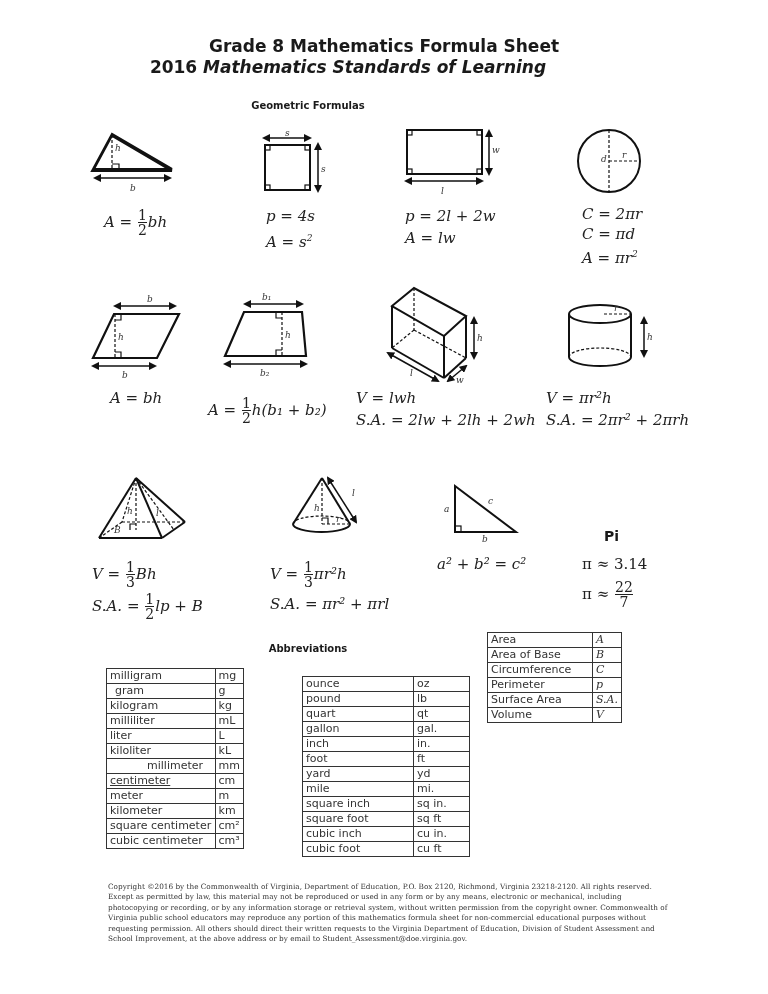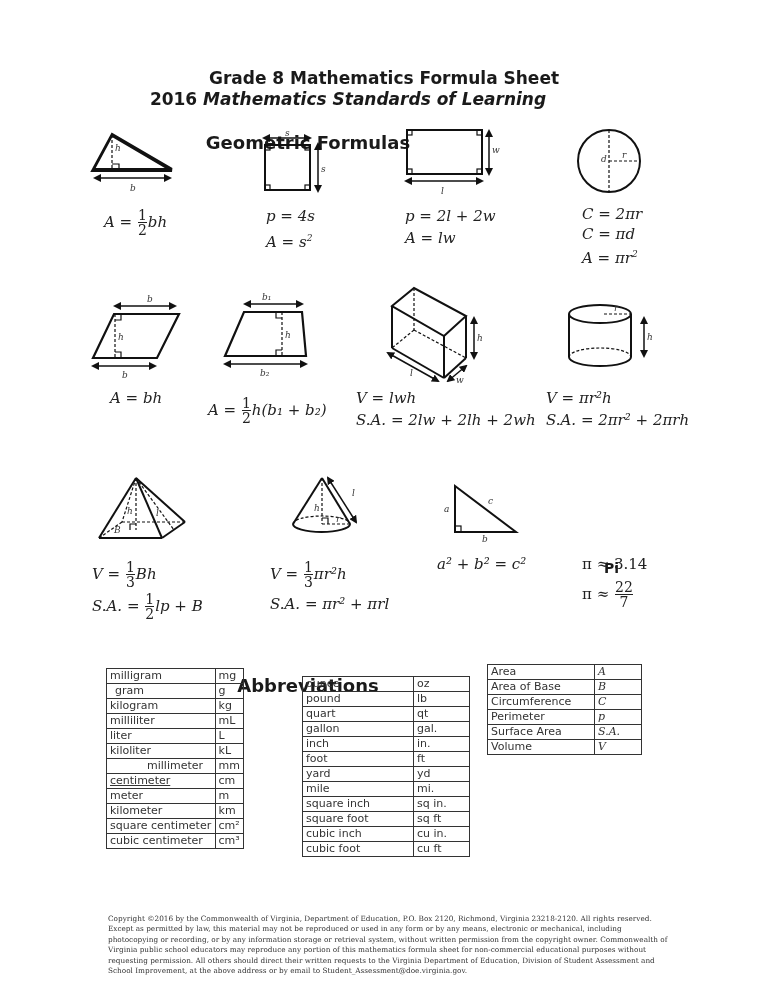--- a/index.html
+++ b/index.html
@@ -1,21 +1,21 @@
 <!DOCTYPE html>
 <html><head>
 <meta charset="utf-8">
 <style>
   html, body { margin:0; padding:0; background:#ffffff; }
   body { width:768px; height:994px; position:relative; overflow:hidden; font-family:"DejaVu Sans", sans-serif; color:#1a1a1a; }
-  .abs { position:absolute;margin-top:32px; }
+  .abs { position:absolute; }
   .title1 { left:0; width:768px; top:36px; text-align:center; font-weight:bold; font-size:17px; }
   .title2 { left:0; width:696px; top:57px; text-align:center; font-weight:bold; font-size:17px; }
   .title2 i { font-style:italic; }
-  .section { left:0; width:616px; text-align:center; font-weight:bold; font-size:18px; }
+  .section { left:0; width:616px; text-align:center; font-weight:bold; font-size:10px; }
   svg.fig { position:absolute; overflow:visible; }
   svg.fig text { font-family:"DejaVu Serif", serif; font-style:italic; font-size:9px; fill:#333; }
   .f { position:absolute; font-family:"DejaVu Serif", serif; font-style:italic; font-size:15px; color:#222; white-space:nowrap; line-height:20px; }
   .f .frac { display:inline-block; vertical-align:middle; text-align:center; font-style:normal; margin:0 1px; }
   .f .frac span { display:block; line-height:14px; font-size:14px; }
   .f .frac .num { border-bottom:1.2px solid #222; }
   .pi-head { font-family:"DejaVu Sans", sans-serif; font-weight:bold; font-size:14px; }
   table.abbr { position:absolute; border-collapse:collapse; font-family:"DejaVu Sans", sans-serif; font-size:11px; color:#333; }
   table.abbr td { border:1.5px solid #333; padding:0 3px; height:14px; line-height:14px; }
   table.abbr td.sym-i { font-family:"DejaVu Serif", serif; font-style:italic; }
@@ -292,21 +292,21 @@
       <tr>
         <td style="width: 104px;">cubic inch</td>
         <td>cu in.</td>
       </tr>
       <tr>
         <td style="width: 104px;">cubic foot</td>
         <td>cu ft</td>
       </tr>
     </tbody>
 </table>
-<table class="abbr" style="left:487px;top:664px;width:155px">
+<table class="abbr" style="left:487px;top:632px;width:135px">
   <tbody id="symbols-body">
       <tr>
         <td style="width: 100px;">Area</td>
         <td class="sym-i">A</td>
       </tr>
       <tr>
         <td style="width: 100px;">Area of Base</td>
         <td class="sym-i">B</td>
       </tr>
       <tr>

